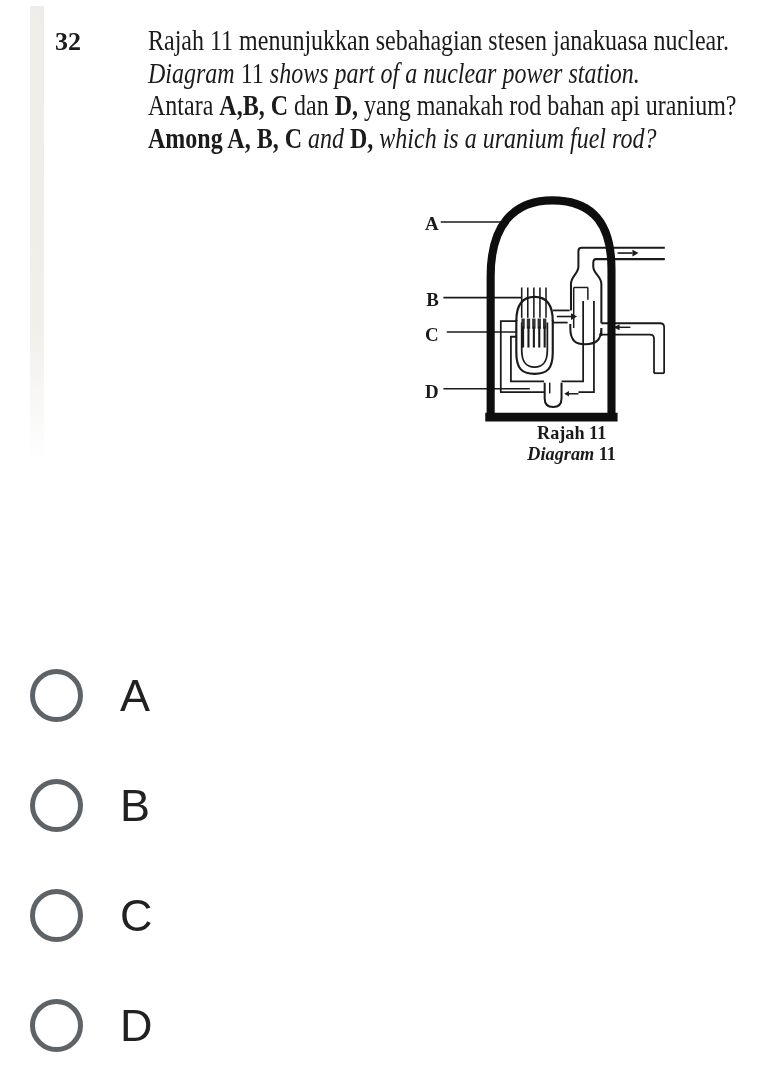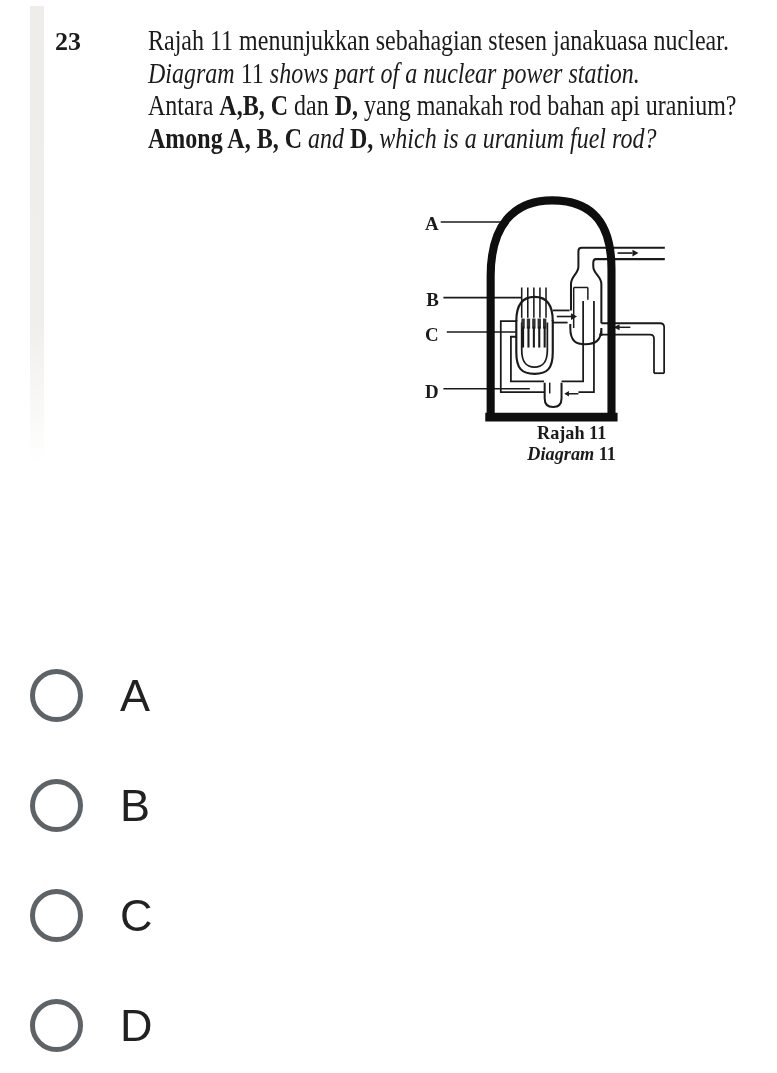--- a/index.html
+++ b/index.html
@@ -31,21 +31,21 @@
                 font-size:45px;color:#212121;line-height:1;}
   #opt-a{top:667px;} #opt-b{top:777px;} #opt-c{top:887px;} #opt-d{top:997px;}
 </style>
 </head>
 <body>
 
 <div id="page">
 
   <div id="scan-strip"></div>
 
-  <div id="qnum">23</div>
+  <div id="qnum">32</div>
 
   <div id="qtext">
     <div class="qline"><span class="seg-p">Rajah 11 menunjukkan sebahagian stesen janakuasa nuclear.</span></div>
     <div class="qline"><span class="seg-i">Diagram</span><span class="seg-p"> 11 </span><span class="seg-i">shows part of a nuclear power station.</span></div>
     <div class="qline"><span class="seg-p">Antara </span><span class="seg-b">A,B, C</span><span class="seg-p"> dan </span><span class="seg-b">D,</span><span class="seg-p"> yang manakah rod bahan api uranium?</span></div>
     <div class="qline"><span class="seg-b">Among A, B, C </span><span class="seg-i">and</span><span class="seg-b"> D,</span><span class="seg-i"> which is a uranium fuel rod?</span></div>
   </div>
 
   <svg id="diagram" width="437" height="405" viewBox="340 195 437 600" fill="none" stroke="#1a1a1a" stroke-linecap="butt">
 

